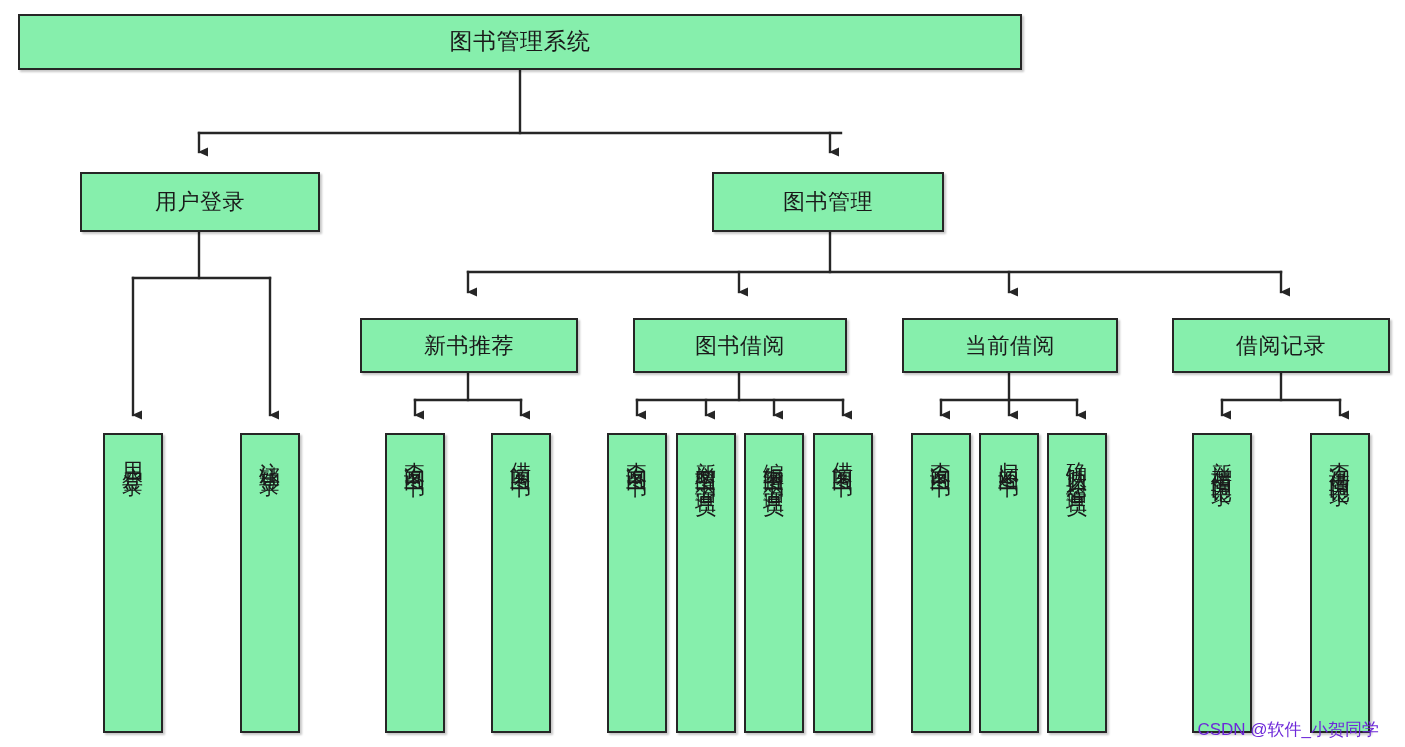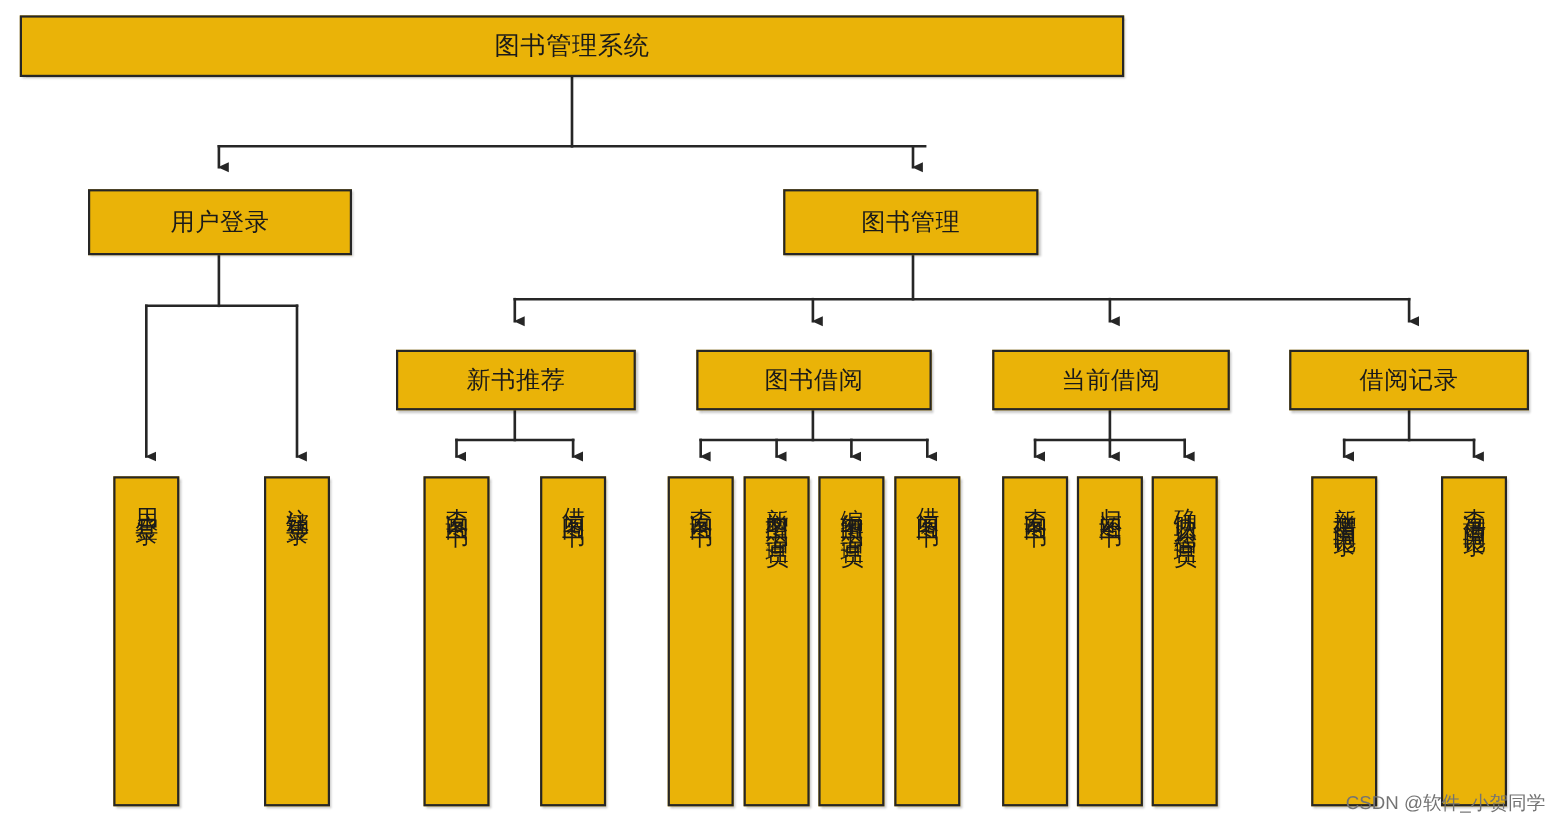--- a/index.html
+++ b/index.html
@@ -21,21 +21,21 @@
     position: absolute;
     left: 0;
     top: 0;
     width: 1405px;
     height: 747px;
     pointer-events: none;
   }
   .node {
     position: absolute;
     box-sizing: border-box;
-    background: #eab308;
+    background: #86efac;
     border: 2px solid #262626;
     box-shadow: 2px 2px 2px rgba(0,0,0,0.22);
     display: flex;
     align-items: center;
     justify-content: center;
     color: #1a1a1a;
     z-index: 2;
   }
   .node .label {
     display: block;
@@ -60,24 +60,24 @@
     writing-mode: vertical-rl;
     text-orientation: upright;
     font-size: 21px;
     line-height: 1.0;
     letter-spacing: 5px;
     white-space: nowrap;
     margin: 0 auto;
   }
   .watermark {
     position: absolute;
-    right: 0;
+    right: 26px;
     bottom: 6px;
     font-size: 17px;
-    color: #737373;
+    color: #6d28d9;
     z-index: 5;
     white-space: nowrap;
   }
 </style>
 </head>
 <body>
 
 <div id="canvas">
 
   <svg class="edges" viewBox="0 0 1405 747">

